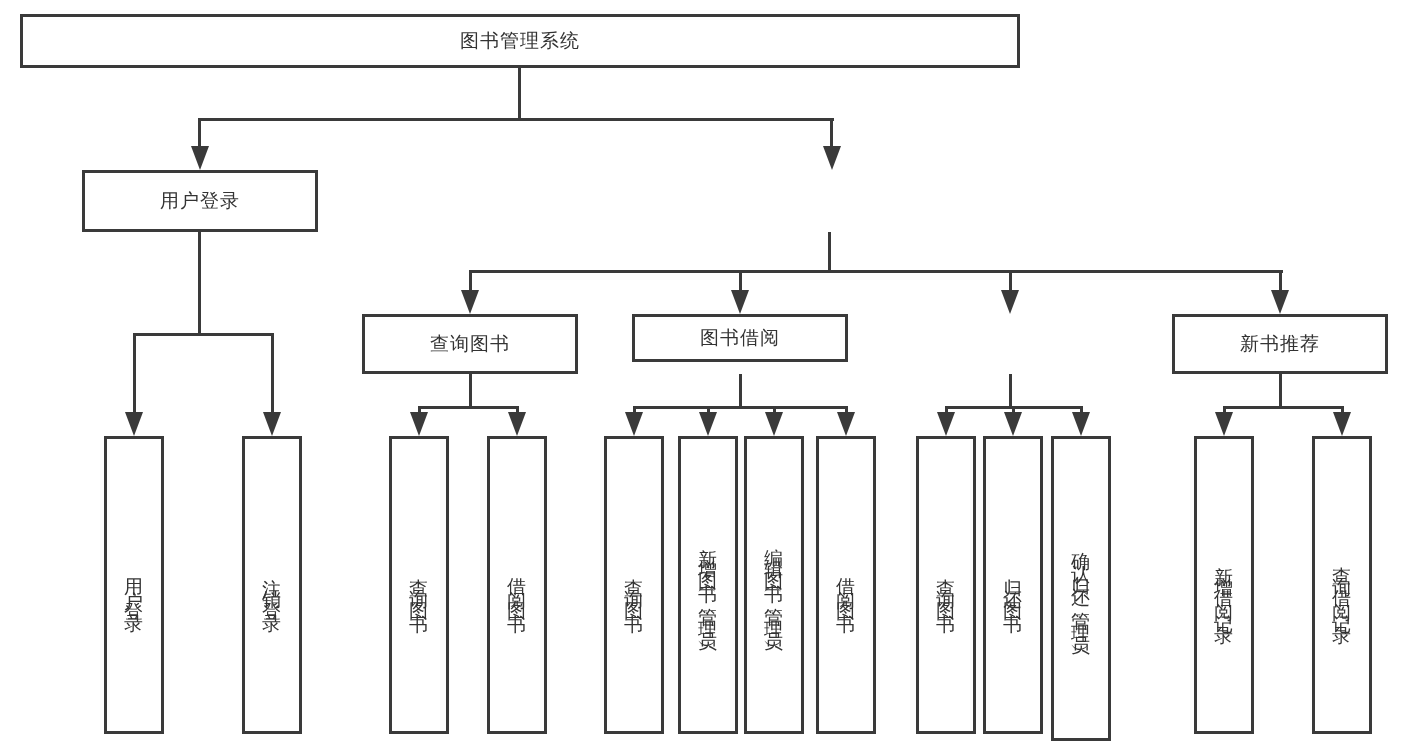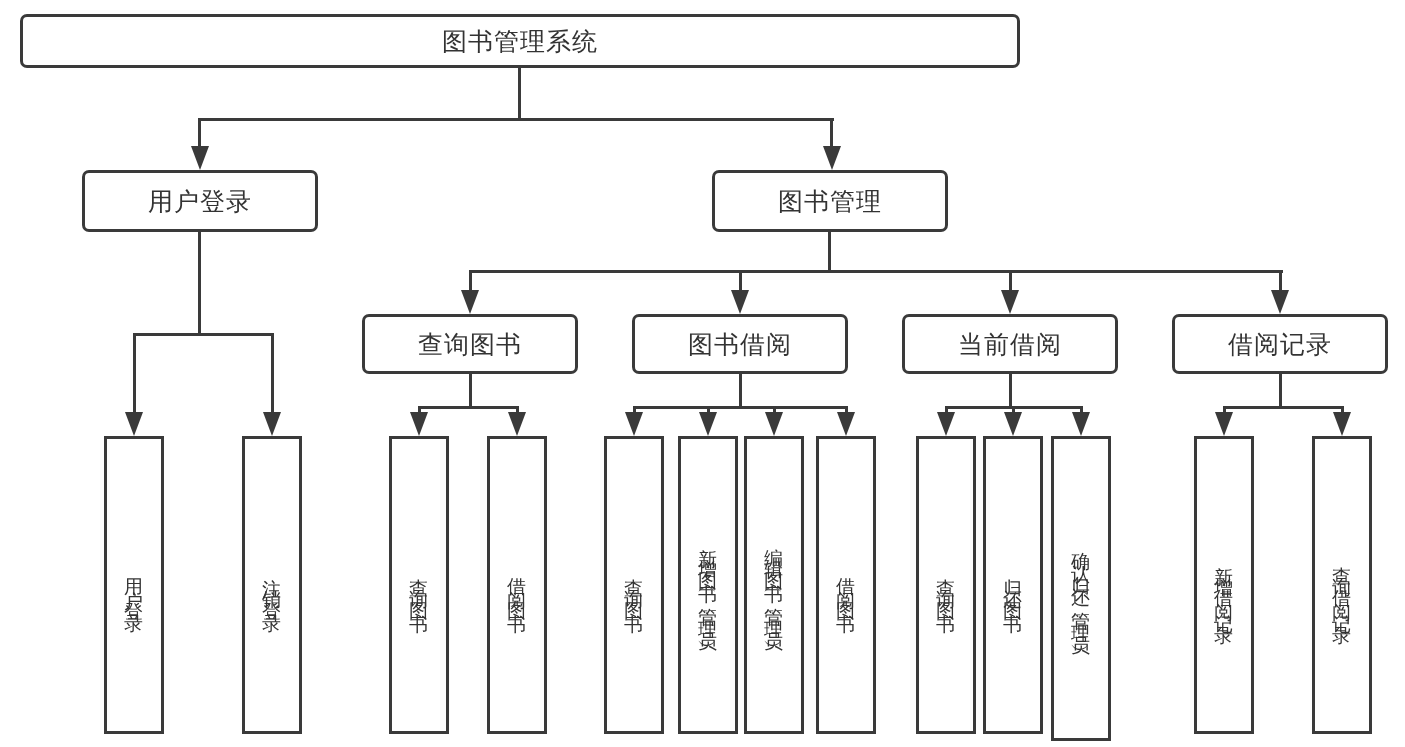--- a/index.html
+++ b/index.html
@@ -7,21 +7,21 @@
     position:relative;width:1405px;height:747px;background:#fff;overflow:hidden;
     font-family:"Liberation Sans","DejaVu Sans",sans-serif;
     color:var(--text,#333);
   }
   .box{
     position:absolute;box-sizing:border-box;background:var(--box-bg,#fff);
     border:3px solid var(--line,#3a3a3a);
     display:flex;align-items:center;justify-content:center;
     z-index:2;
   }
-  .hbox{font-size:25px;letter-spacing:1px;border-radius:7px;}
+  .hbox{font-size:19px;letter-spacing:1px;}
   .vbox{
     writing-mode:vertical-rl;
     font-size:19px;letter-spacing:12px;line-height:1;
     padding-top:4px;
   }
   .vl{position:absolute;width:3px;background:var(--line,#3a3a3a);z-index:1;}
   .hl{position:absolute;height:3px;background:var(--line,#3a3a3a);z-index:1;}
   .ah{
     position:absolute;width:0;height:0;z-index:1;
     border-left:9px solid transparent;border-right:9px solid transparent;
@@ -35,26 +35,24 @@
   }
 </style>
 </head>
 <body>
 
 <div class="canvas">
 
   <div class="box hbox" style="left:20px;top:14px;width:1000px;height:54px">图书管理系统</div>
 
   <div class="box hbox" style="left:82px;top:170px;width:236px;height:62px">用户登录</div>
-  <div class="box hbox" style="left:712px;top:170px;width:236px;height:62px">图书管理</div>
 
   <div class="box hbox" style="left:362px;top:314px;width:216px;height:60px">查询图书</div>
-  <div class="box hbox" style="left:632px;top:314px;width:216px;height:60px">图书借阅</div>
-  <div class="box hbox" style="left:902px;top:314px;width:216px;height:60px">当前借阅</div>
-  <div class="box hbox" style="left:1172px;top:314px;width:216px;height:60px">借阅记录</div>
+  <div class="box hbox" style="left:632px;top:314px;width:216px;height:48px">图书借阅</div>
+  <div class="box hbox" style="left:1172px;top:314px;width:216px;height:60px">新书推荐</div>
 
   <div class="box vbox" style="left:104px;top:436px;width:60px;height:298px">用户登录</div>
   <div class="box vbox" style="left:242px;top:436px;width:60px;height:298px">注销登录</div>
 
   <div class="box vbox" style="left:389px;top:436px;width:60px;height:298px">查询图书</div>
   <div class="box vbox" style="left:487px;top:436px;width:60px;height:298px">借阅图书</div>
 
   <div class="box vbox" style="left:604px;top:436px;width:60px;height:298px">查询图书</div>
   <div class="box vbox" style="left:678px;top:436px;width:60px;height:298px">新增图书（管理员）</div>
   <div class="box vbox" style="left:744px;top:436px;width:60px;height:298px">编辑图书（管理员）</div>

